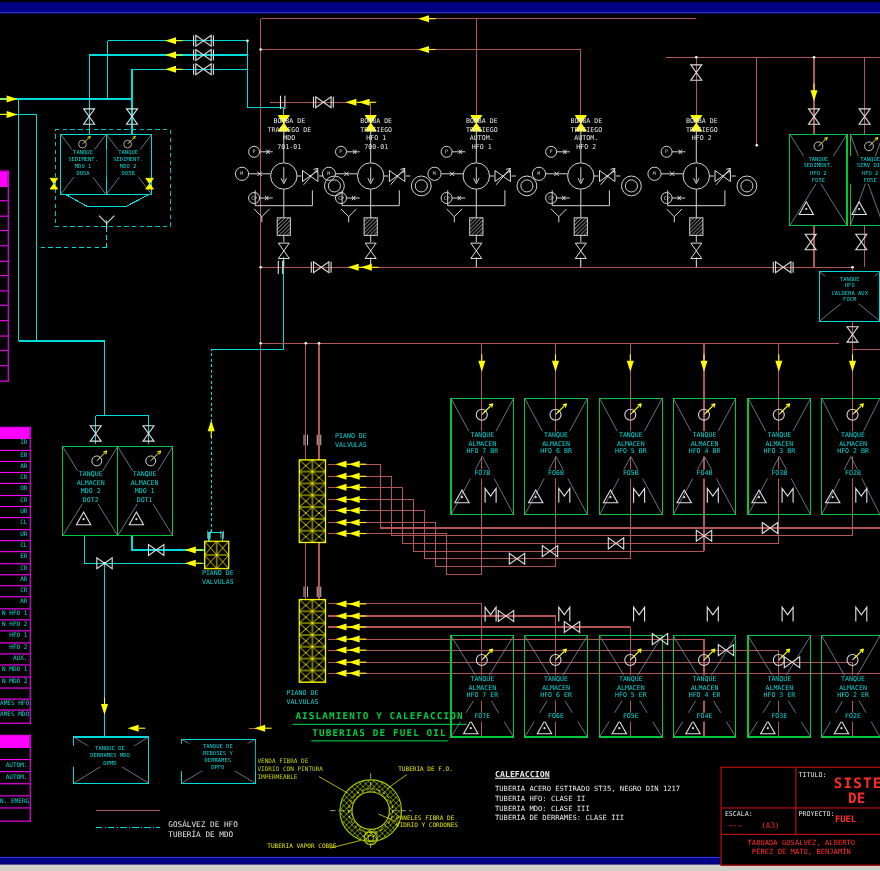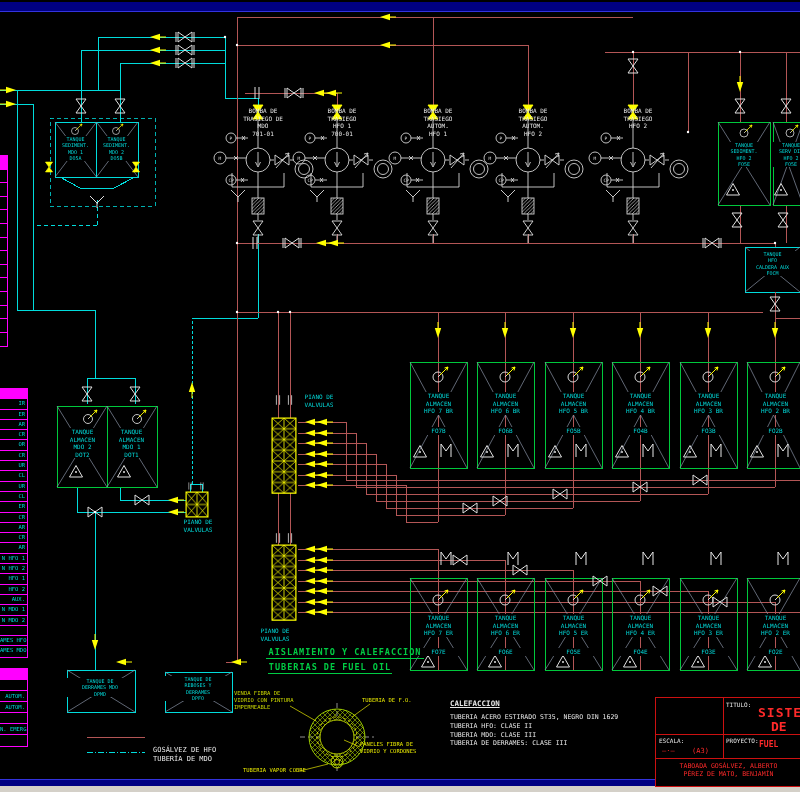--- a/index.html
+++ b/index.html
@@ -520,27 +520,27 @@
 
   <div class="lbl t5 bgk" style="left:66px;top:678px;width:68px;">TANQUE DE
 DERRAMES MDO
 DPMD</div>
   <div class="lbl t5 bgk" style="left:164px;top:676px;width:68px;">TANQUE DE
 REBOSES Y
 DERRAMES
 DPFO</div>
 
   <div class="lbl hd" style="left:266px;top:647px;width:158px;font-size:8.5px;">AISLAMIENTO Y CALEFACCION</div>
-  <div class="lbl hd" style="left:268px;top:662px;width:124px;font-size:8.5px;">TUBERIAS DE FUEL OIL</div>
+  <div class="lbl hd" style="left:283px;top:662px;width:124px;font-size:8.5px;">TUBERIAS DE FUEL OIL</div>
 
   <div class="lbl t7 wt left" style="left:153px;top:731px;width:90px;margin-top:24px;">TUBERÍA DE MDO</div>
   <div class="lbl t7 wt left" style="left:153px;top:746px;width:90px;">GOSÁLVEZ DE HFO</div>
 
   <div class="lbl t75 wt left und" style="left:450px;top:699px;width:90px;font-weight:bold;">CALEFACCION</div>
-  <div class="lbl t65 wt left" style="left:450px;top:713px;width:225px;line-height:1.35;">TUBERIA ACERO ESTIRADO ST35, NEGRO DIN 1629
+  <div class="lbl t65 wt left" style="left:450px;top:713px;width:225px;line-height:1.35;">TUBERIA ACERO ESTIRADO ST35, NEGRO DIN 1217
 TUBERIA HFO: CLASE II
 TUBERIA MDO: CLASE III
 TUBERIA DE DERRAMES: CLASE III</div>
 
   <div class="lbl t55 left" style="left:234px;top:690px;width:62px;color:#c8d400;">VENDA FIBRA DE
 VIDRIO CON PINTURA
 IMPERMEABLE</div>
   <div class="lbl t55 yl left" style="left:362px;top:697px;width:55px;">TUBERIA DE F.O.</div>
   <div class="lbl t55 yl left" style="left:360px;top:741px;width:60px;">PANELES FIBRA DE
 VIDRIO Y CORDONES</div>

